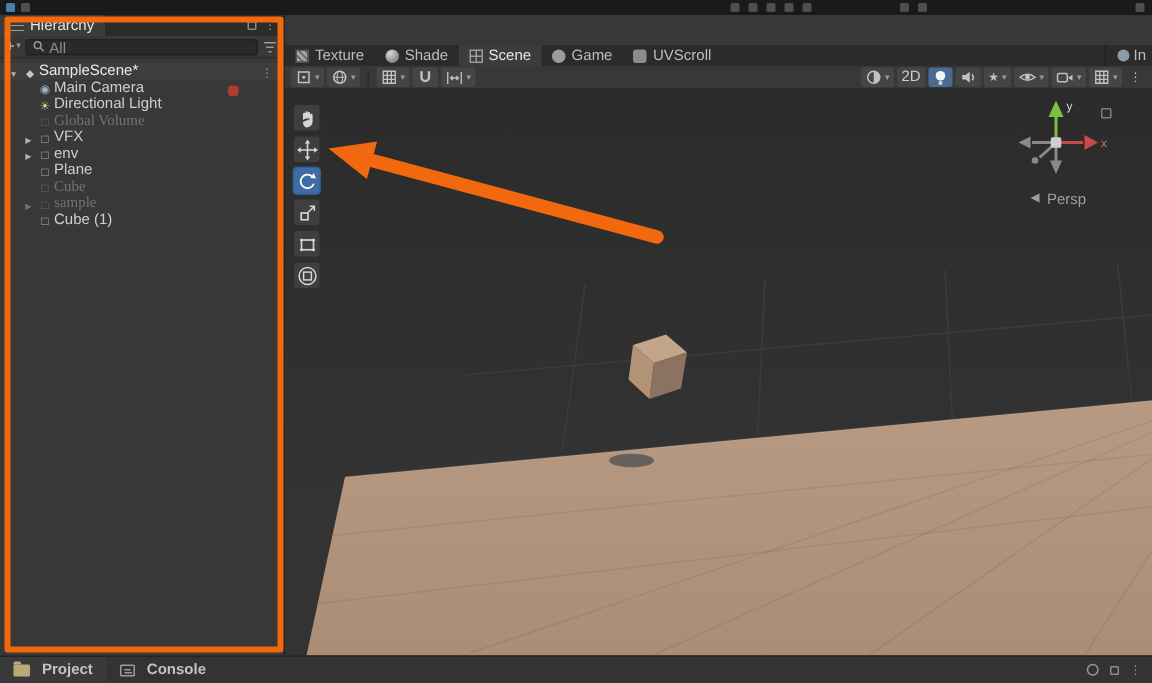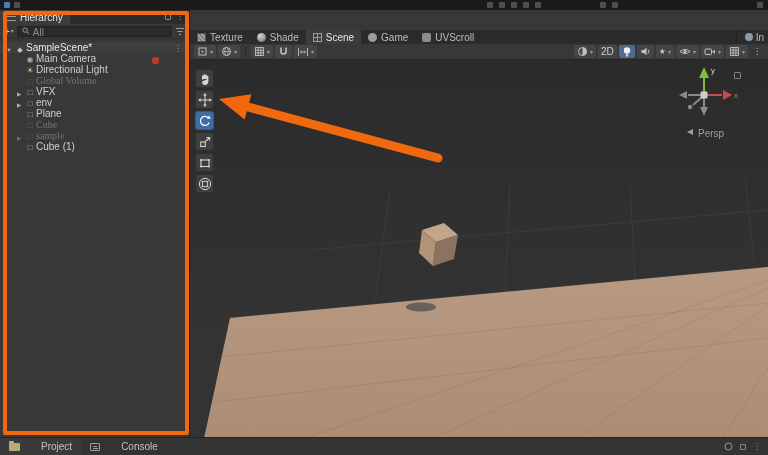--- a/index.html
+++ b/index.html
@@ -60,21 +60,21 @@
   .viewport { flex:1; position:relative; background:linear-gradient(#2b2b2b,#333333 70%); overflow:hidden; }
   .scene-svg { position:absolute; inset:0; }
   .toolstrip { position:absolute; left:5px; top:9px; display:flex; flex-direction:column; gap:2px; z-index:5; }
   .tool { width:19px; height:19px; background:#3f3f3f; border:1px solid #2e2e2e; border-radius:3px; display:flex; align-items:center; justify-content:center; }
   .tool.active { background:#3e6ca3; border-color:#2f5c93; }
   .gizmo { position:absolute; left:478px; top:3px; width:76px; height:64px; z-index:4; }
   .gizmo-lock { position:absolute; left:544px; top:12px; width:7px; height:7px; border:1px solid #808080; border-radius:1px; z-index:4; }
   .persp { position:absolute; left:496px; top:68px; display:flex; align-items:flex-start; gap:4px; color:#9f9f9f; z-index:4; }
   
   .bottombar { position:absolute; left:0; right:0; bottom:0; height:18px; background:#333333; border-top:1px solid #242424; display:flex; align-items:stretch; z-index:3; }
-  .btab { display:flex; align-items:center; gap:21px; padding:0 9px; color:#c2c2c2; }
+  .btab { display:flex; align-items:center; gap:8px; padding:0 9px; color:#c2c2c2;font-weight:bold; }
   .btab.first { background:#3a3a3a; }
   .foldericon { width:11px; height:8px; background:#b9a978; border-radius:1px; position:relative; }
   .foldericon::before { content:""; position:absolute; top:-2px; left:0; width:5px; height:2px; background:#b9a978; border-radius:1px 1px 0 0; }
   .consicon { width:10px; height:8px; border:1px solid #9c9c9c; border-radius:1px;
     background:linear-gradient(#9c9c9c,#9c9c9c) 2px 2px/4px 1px no-repeat,linear-gradient(#9c9c9c,#9c9c9c) 2px 4px/5px 1px no-repeat; }
   .bb-right { margin-left:auto; display:flex; align-items:center; gap:7px; padding-right:7px; color:#9a9a9a; }
   
   .anno-box { position:absolute; left:3px; top:11px; width:186px; height:424px; border:4px solid #f2680f; border-radius:2px; z-index:40; pointer-events:none; }
   .anno-arrow { position:absolute; inset:0; z-index:41; pointer-events:none; }
 </style>

